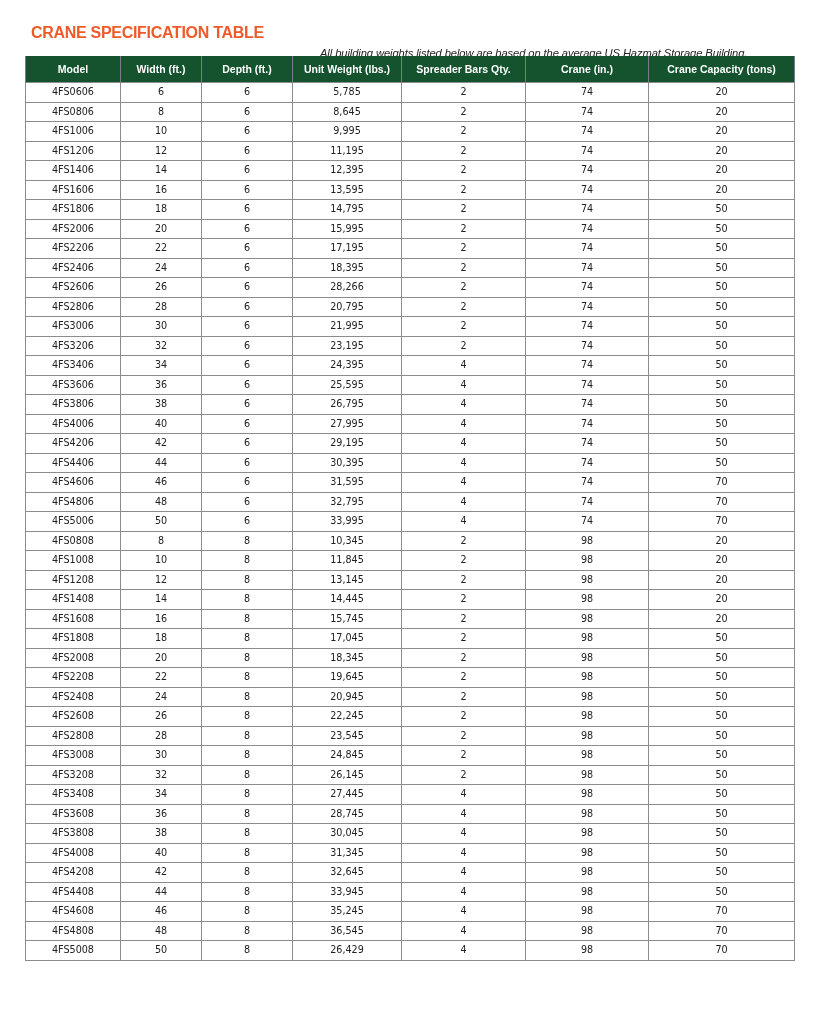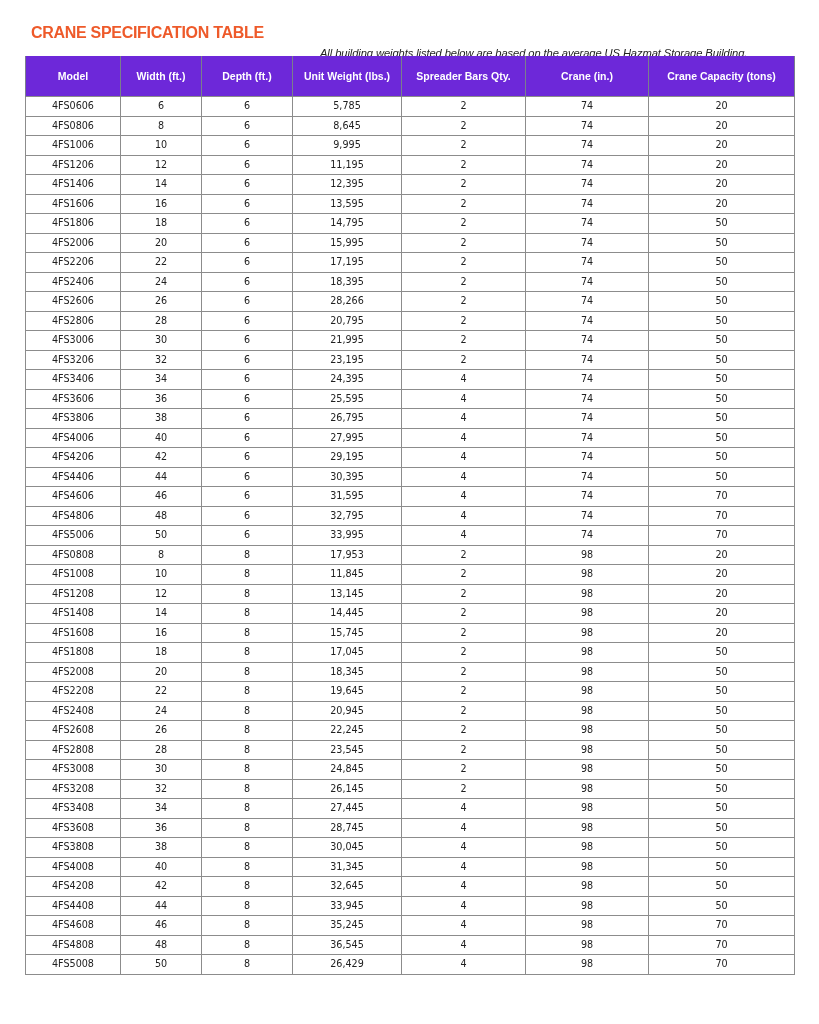--- a/index.html
+++ b/index.html
@@ -49,27 +49,27 @@
     .spec-table {
       position: absolute;
       left: 25px;
       top: 56px;
       width: 769px;
       border-collapse: collapse;
       table-layout: fixed;
       font-size: 10px;
     }
     .spec-table th {
-      background: #6d28d9;
+      background: #14532d;
       color: #ffffff;
       font-family: "Liberation Sans", sans-serif;
       font-weight: bold;
       font-size: 10.5px;
       height: 26px;
-      padding: 7px;
+      padding: 0;
       text-align: center;
       border-left: 1px solid #7a7e8c;
       border-right: 1px solid #7a7e8c;
       white-space: nowrap;
     }
     .spec-table td {
       height: 18.5px;
       padding: 0;
       text-align: center;
       border: 1px solid #8c8c8c;
@@ -314,21 +314,21 @@
         <td>6</td>
         <td>33,995</td>
         <td>4</td>
         <td>74</td>
         <td>70</td>
       </tr>
       <tr>
         <td>4FS0808</td>
         <td>8</td>
         <td>8</td>
-        <td>17,953</td>
+        <td>10,345</td>
         <td>2</td>
         <td>98</td>
         <td>20</td>
       </tr>
       <tr>
         <td>4FS1008</td>
         <td>10</td>
         <td>8</td>
         <td>11,845</td>
         <td>2</td>

